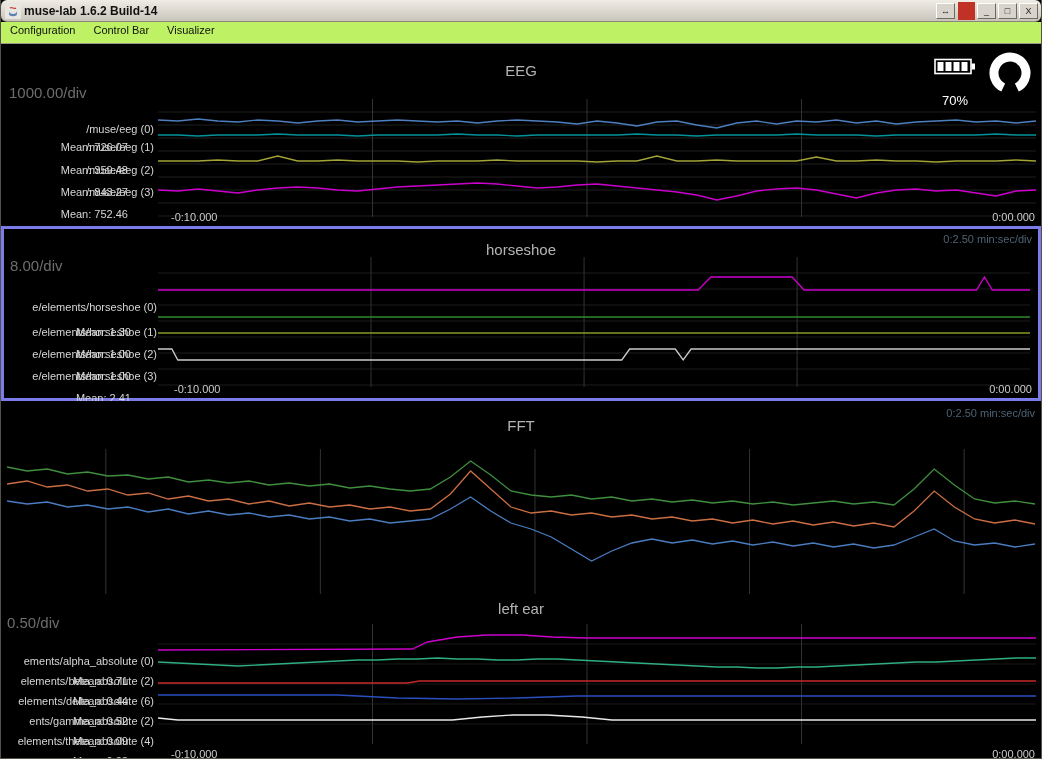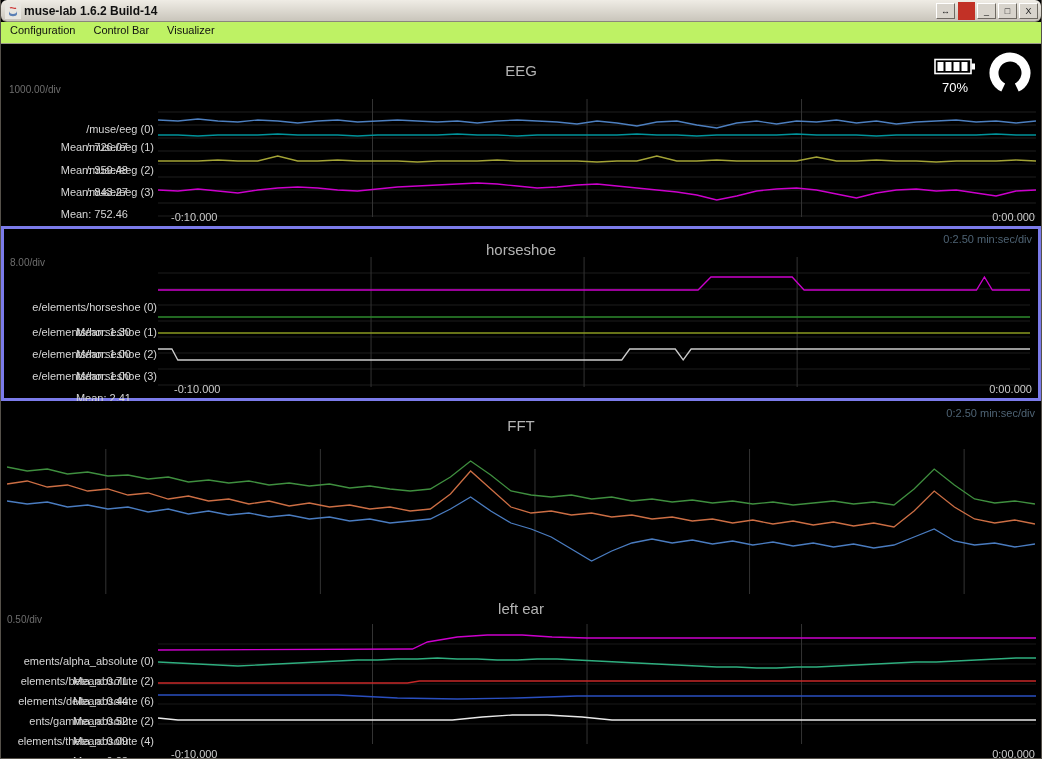--- a/index.html
+++ b/index.html
@@ -25,38 +25,38 @@
 
   
   .content { flex:1; position:relative; background:#fde047; overflow:hidden; }
   .panel { position:relative; width:100%; background:#000; }
   #p-eeg { height:182px; }
   #p-horseshoe { height:175px; border:3px solid #7b7bea; }
   #p-fft { height:195px; }
   #p-leftear { height:167px; }
 
   .ptitle { position:absolute; left:0; right:0; text-align:center; color:#b4b4b4; font-size:15px; }
-  .scale-label { position:absolute; font-size:10px; color:#6e6e6e; white-space:nowrap; }
+  .scale-label { position:absolute; font-size:15px; color:#6e6e6e; white-space:nowrap; }
   .timediv { position:absolute; right:6px; font-size:11px; color:#4e6374; white-space:nowrap; }
 
   .gutter { position:absolute; left:0; width:157px; overflow:visible; }
   .ch-name, .ch-mean { position:absolute; right:4px; font-size:11px; line-height:11px; color:#d6d6d6; white-space:nowrap;margin-top:20px; }
   .ch-mean { right:30px; }
 
   svg.plot { position:absolute; display:block; }
   #plot-eeg       { left:157px; width:calc(100% - 162px); top:55px;  height:118px; }
   #plot-horseshoe { left:154px; width:calc(100% - 162px); top:28px;  height:130px; }
   #plot-fft       { left:6px;   width:calc(100% - 12px);  top:48px;  height:145px; }
   #plot-leftear   { left:157px; width:calc(100% - 162px); top:28px;  height:120px; }
 
   .t-start { position:absolute; left:170px; bottom:3px; font-size:11px; color:#cccccc; }
   .t-end   { position:absolute; right:6px;  bottom:3px; font-size:11px; color:#cccccc; }
 
   .battery-wrap { position:absolute; right:62px; top:14px; width:48px; text-align:center; }
-  .battery-pct { color:#ffffff; font-size:13px; margin-top:1px; }
+  .battery-pct { color:#ffffff; font-size:13px; margin-top:14px; }
   .ring-wrap { position:absolute; right:8px; top:6px; }
 </style>
 </head>
 <body>
 
 <div class="app">
 
   <div class="titlebar">
     <span class="app-icon">
       <svg width="16" height="16" viewBox="0 0 16 16">

